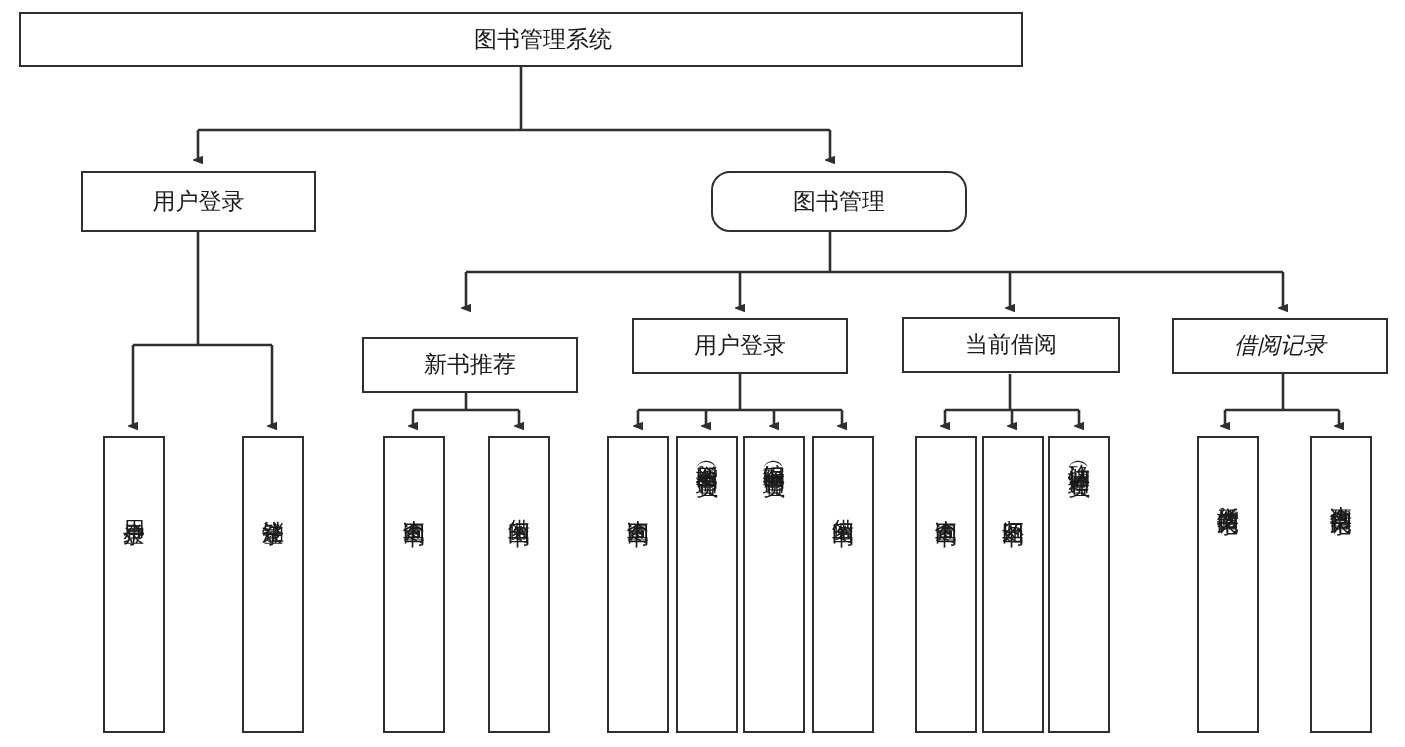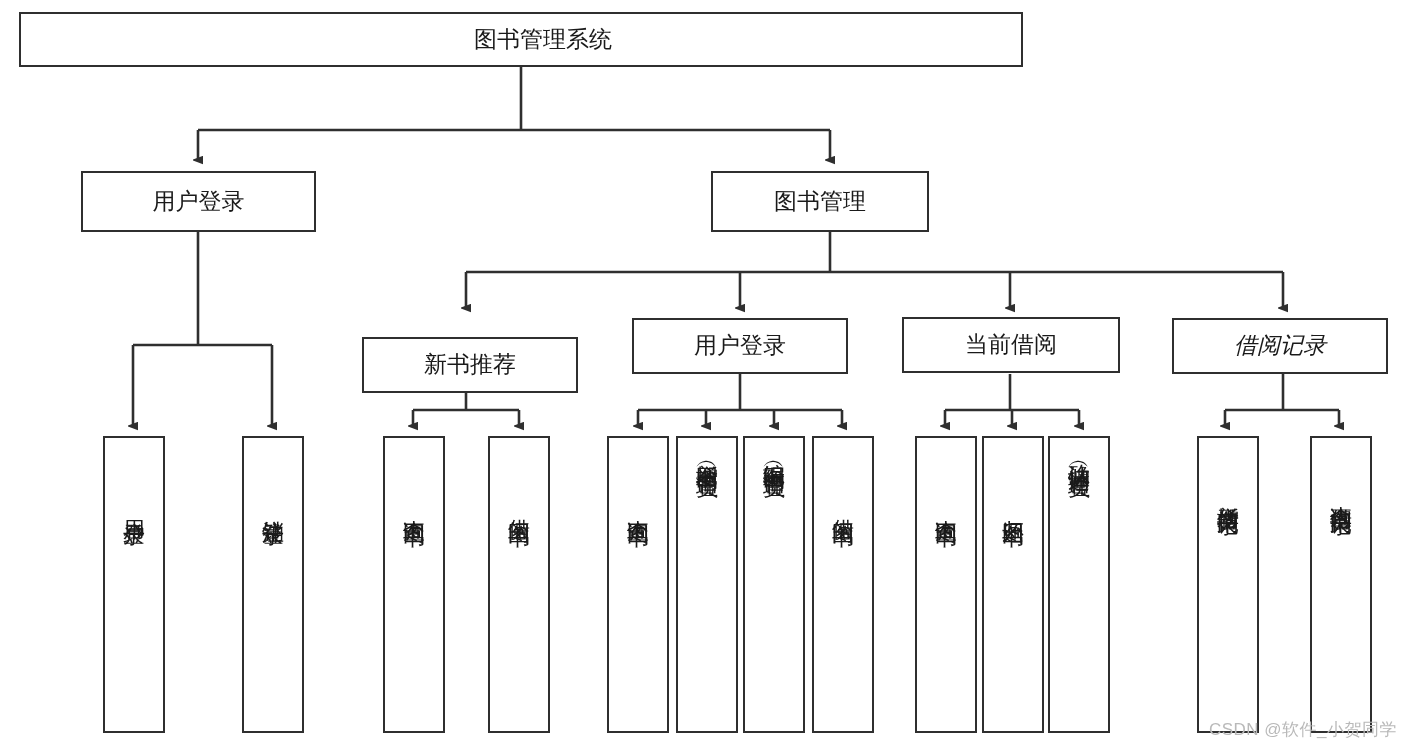--- a/index.html
+++ b/index.html
@@ -133,21 +133,21 @@
     </g>
   </svg>
 
   <div class="node root" style="left:19px; top:12px; width:1004px; height:55px;padding-left:44px;">
     <span class="lbl">图书管理系统</span>
   </div>
 
   <div class="node h-node" style="left:81px; top:171px; width:235px; height:61px;">
     <span class="lbl">用户登录</span>
   </div>
-  <div class="node h-node" style="left:711px; top:171px; width:218px; height:61px;">
+  <div class="node h-node" style="left:711px; top:171px; width:256px; height:61px;border-radius:19px;">
     <span class="lbl">图书管理</span>
   </div>
 
   <div class="node h-node" style="left:362px; top:318px; width:216px; height:56px;margin-top:19px;">
     <span class="lbl">新书推荐</span>
   </div>
   <div class="node h-node" style="left:632px; top:318px; width:216px; height:56px;">
     <span class="lbl">用户登录</span>
   </div>
   <div class="node h-node" style="left:902px; top:317px; width:218px; height:56px;justify-content:center;">
@@ -194,15 +194,14 @@
     <span class="lbl">确认归还（管理员）</span>
   </div>
 
   <div class="node v-node mid2" style="left:1197px; top:436px; width:62px; height:297px;">
     <span class="lbl">新增借阅记录</span>
   </div>
   <div class="node v-node mid2" style="left:1310px; top:436px; width:62px; height:297px;">
     <span class="lbl">查询借阅记录</span>
   </div>
 
-  <div class="watermark">CSDN @软件_小贺同学</div>
 
 </div>
 
 </body></html>

